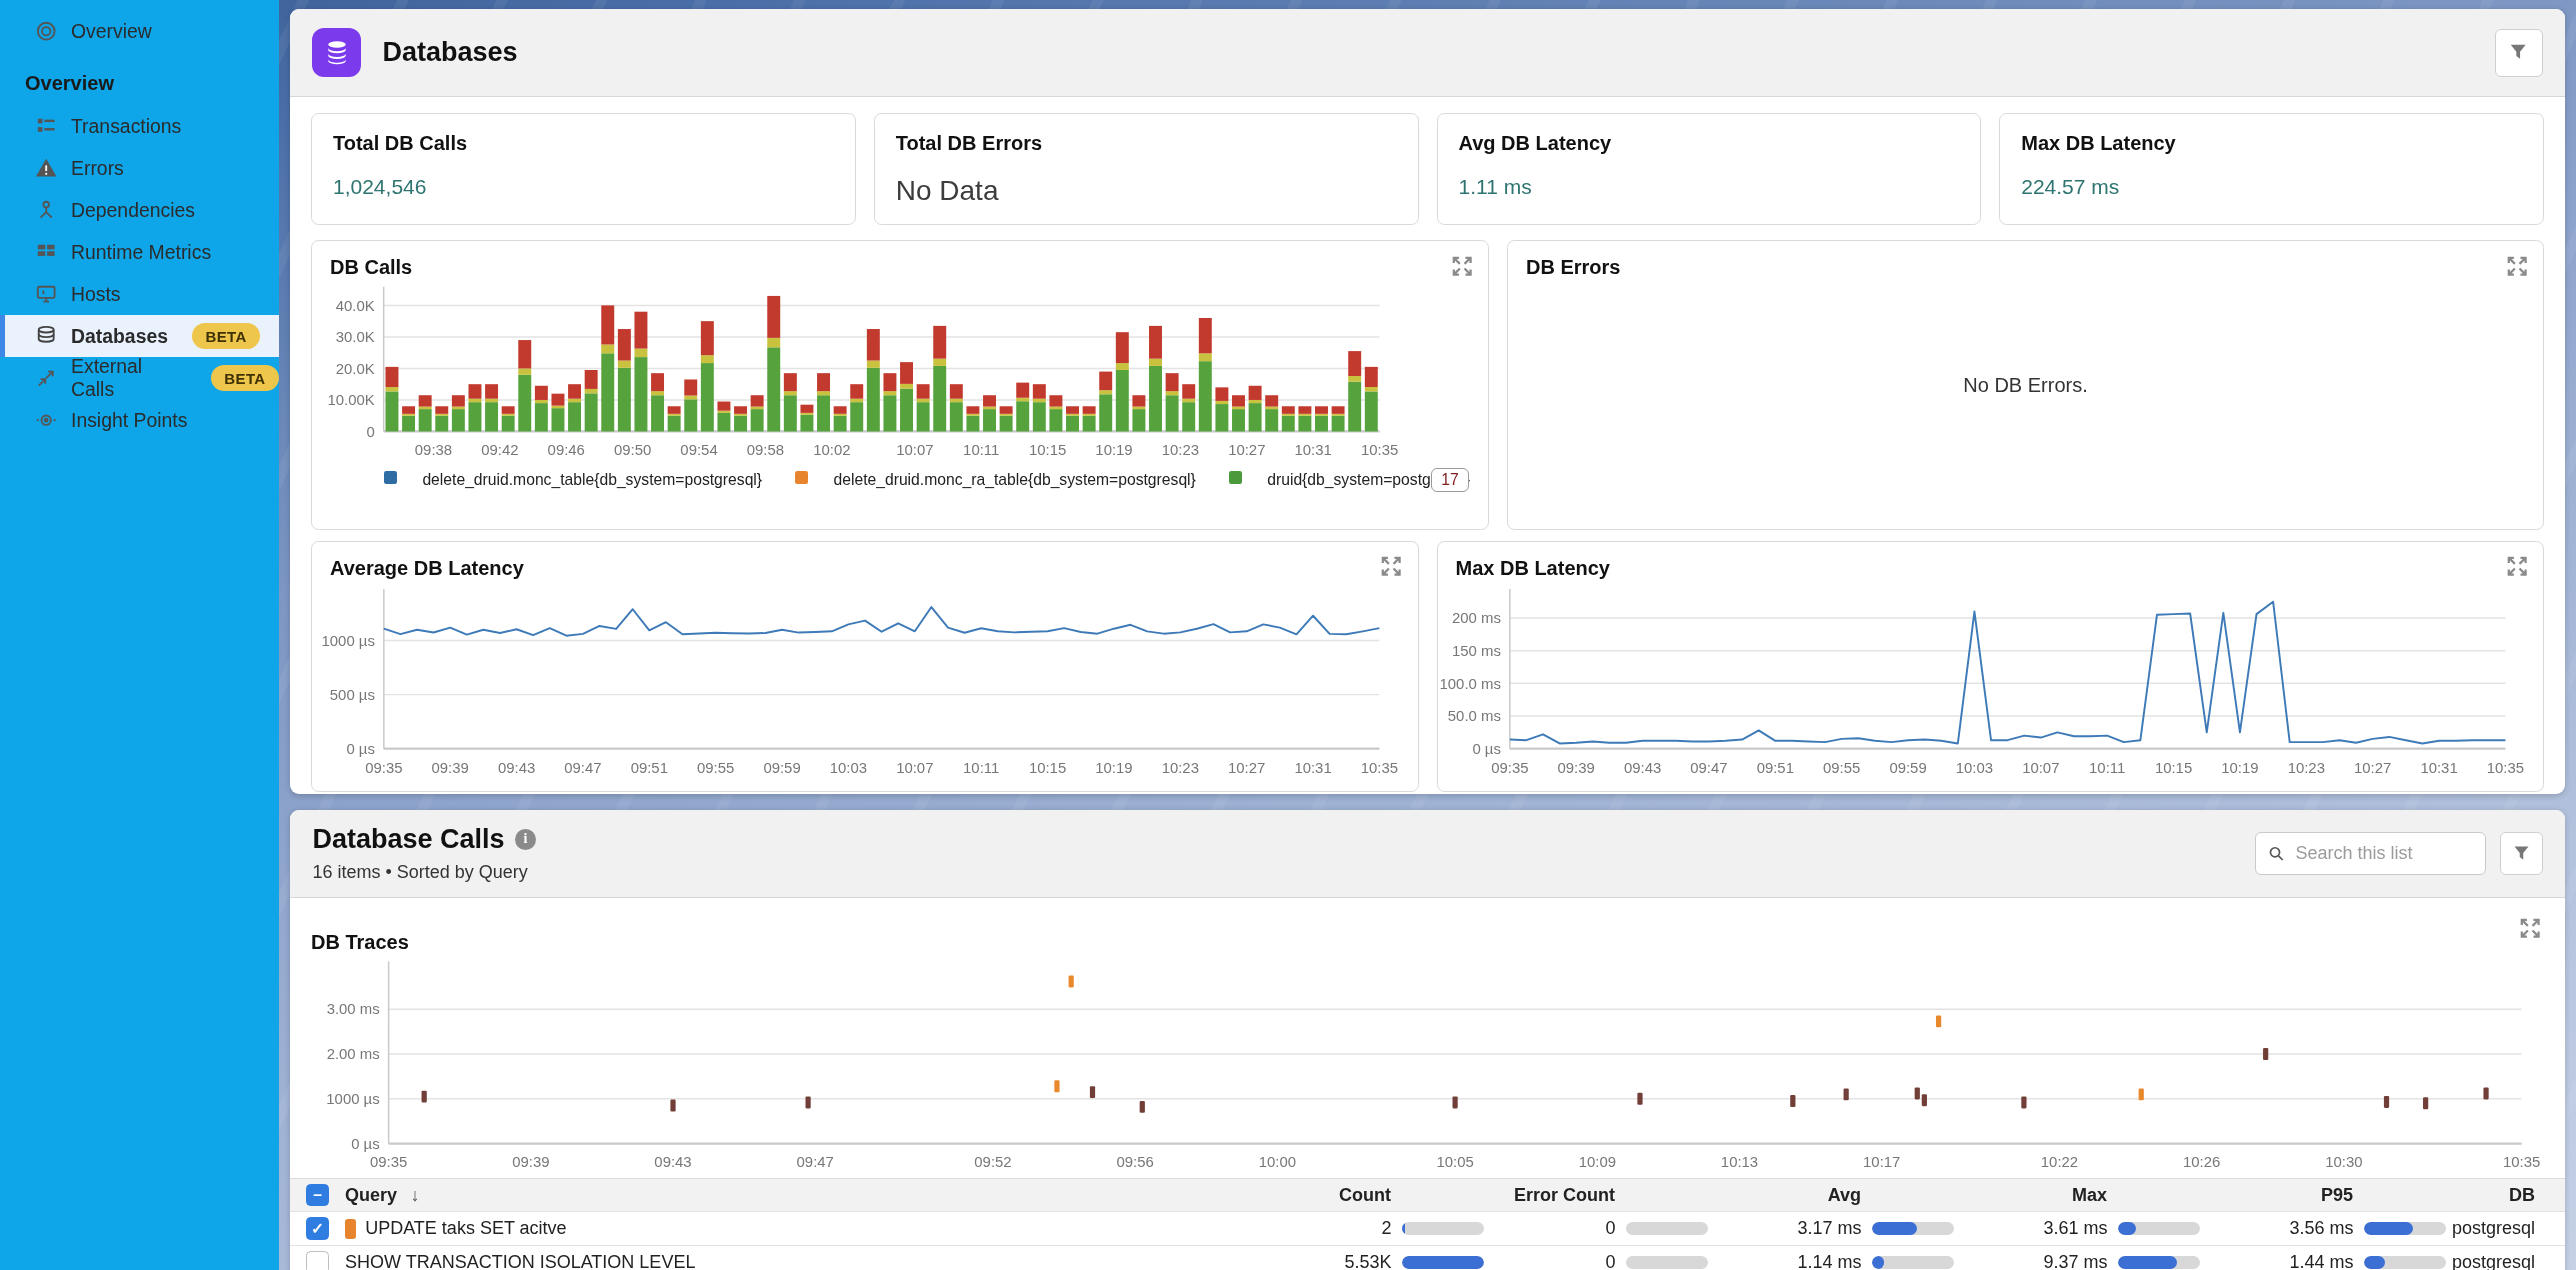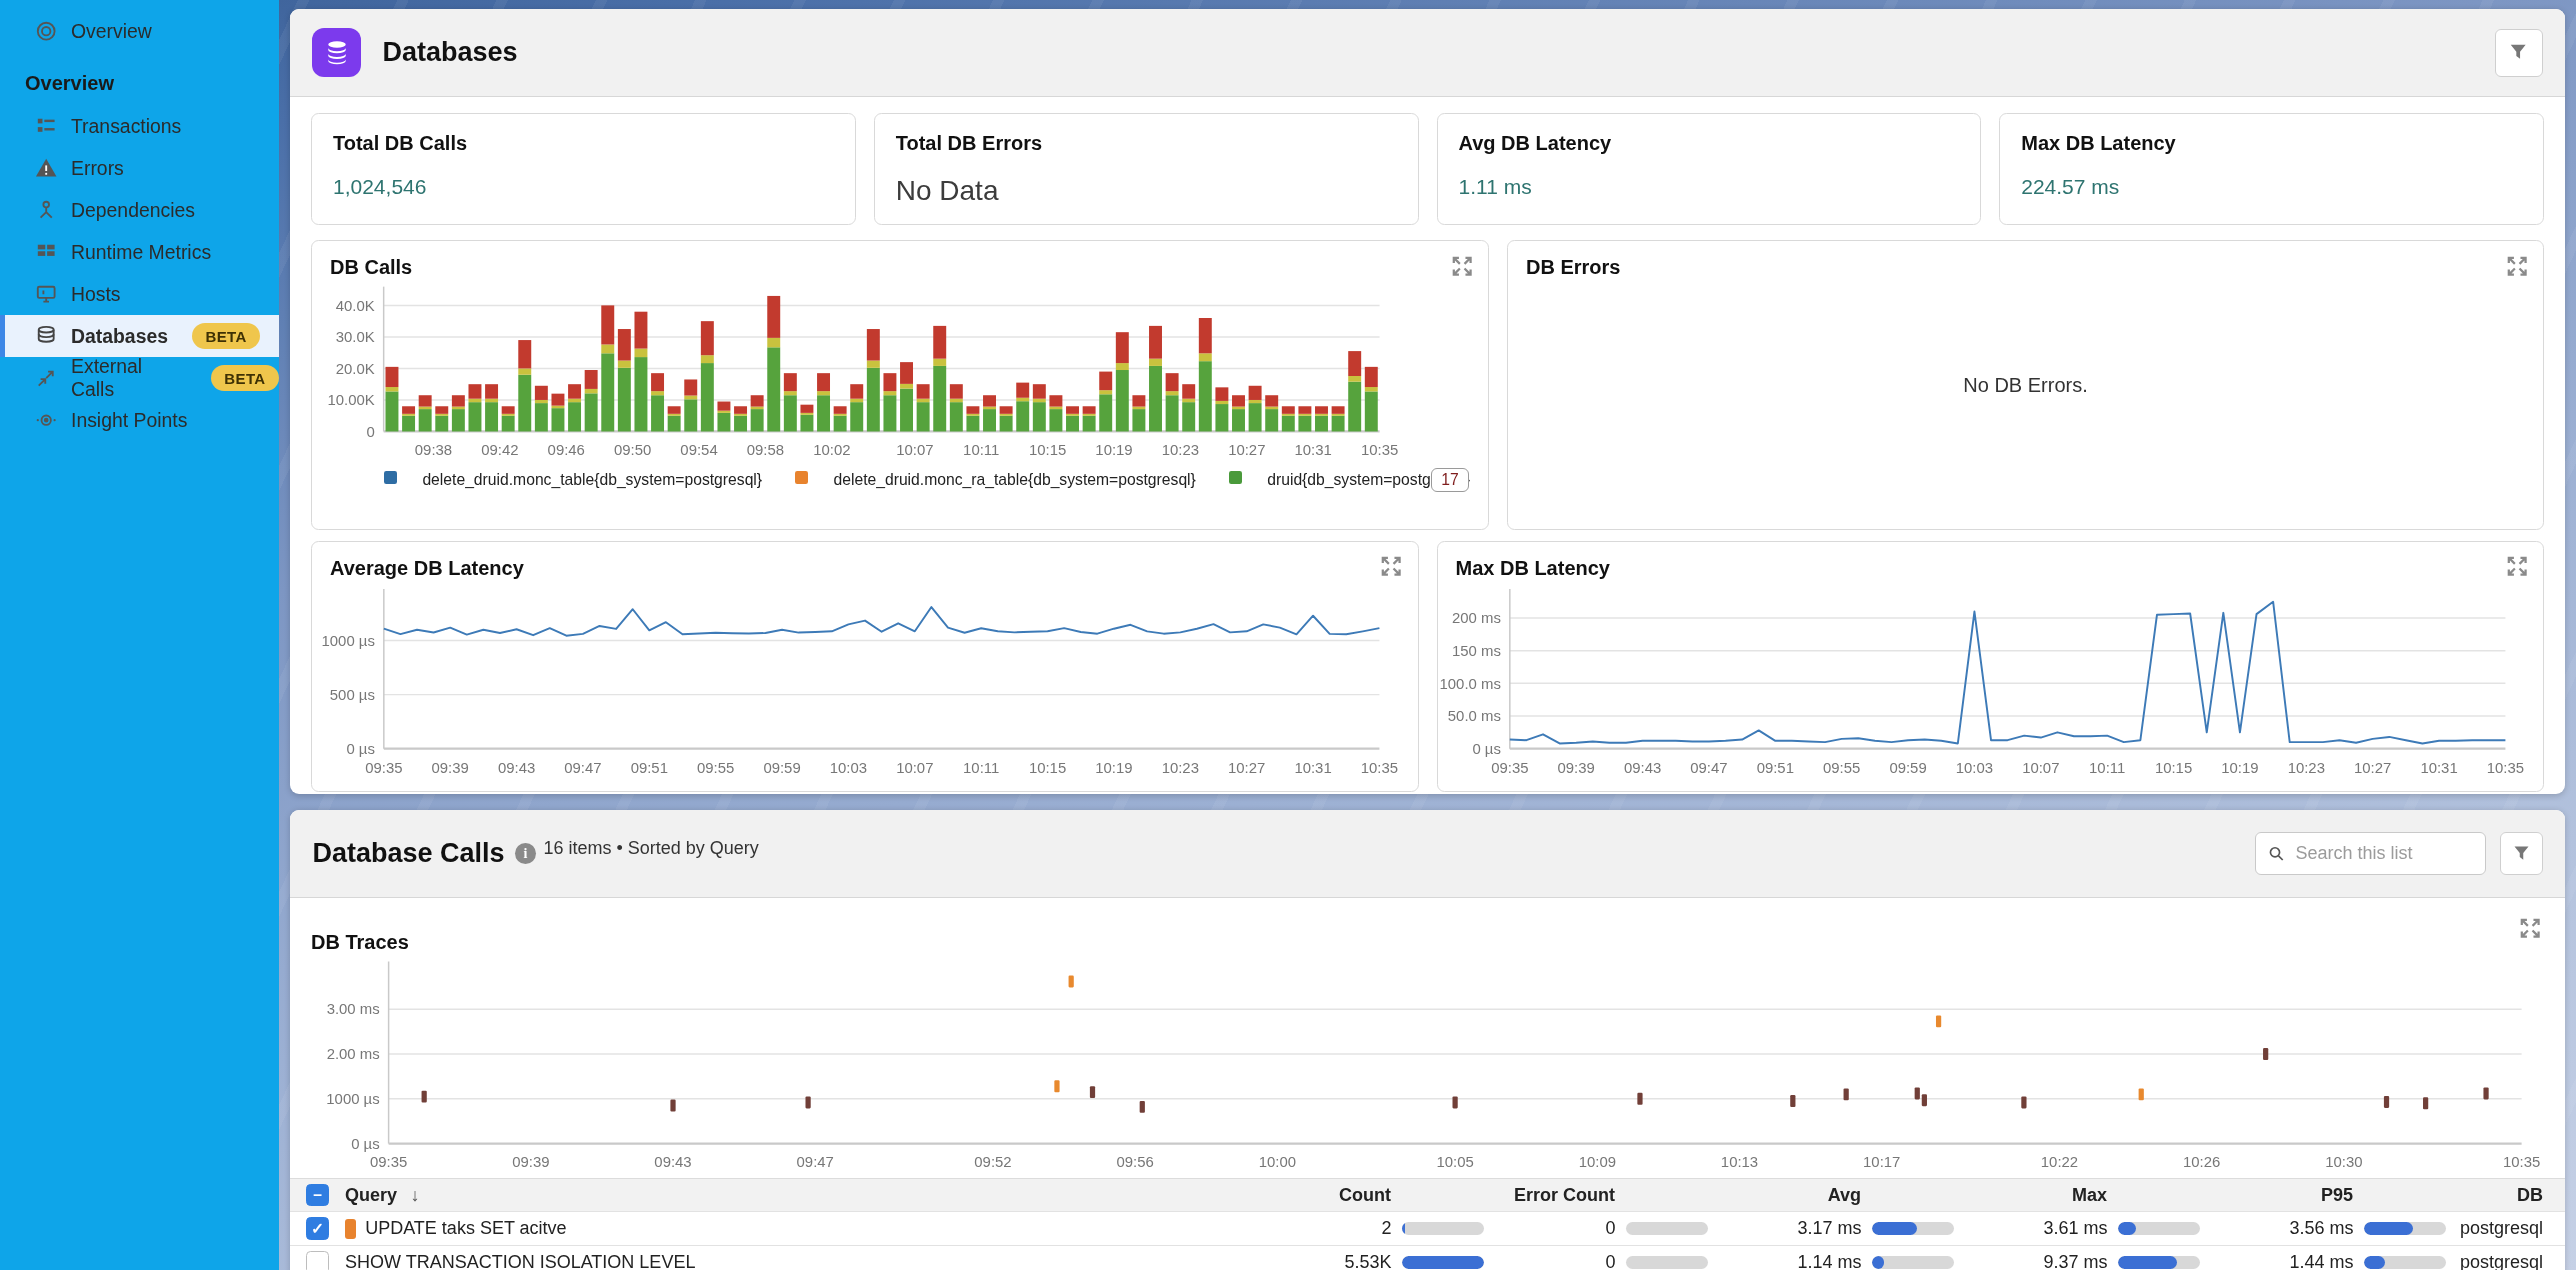--- a/index.html
+++ b/index.html
@@ -44,39 +44,39 @@
   .chart-title { font-size:20px; font-weight:bold; color:#111; padding:15px 0 0 18px; }
   .expand { position:absolute; top:13.4px; right:15px; cursor:pointer; }
   .empty-msg { position:absolute; left:0; right:0; top:50%; transform:translateY(-50%); text-align:center; font-size:20px; color:#333; }
   svg.chart { display:block; }
   .legend-row { display:flex; align-items:center; gap:33px; padding:4.5px 18px 0 72px; position:relative; }
   .legend-item { display:flex; align-items:flex-start; gap:25px; font-size:15.7px; color:#222; }
   .legend-sw { width:13.4px; height:13.4px; border-radius:2.2px; flex:0 0 13.4px; }
   .legend-count { position:absolute; right:19.4px; top:1.5px; border:0.7px solid #9a9a9a; border-radius:6px; padding:2.2px 9px; font-size:15.7px; color:#7f1d1d; background:#fff;margin-left:18px; }
   
   #panel-calls .panel-head { height:88px; align-items:center; }
-  .dc-titles { display:flex; flex-direction:row; gap:7.5px; }
+  .dc-titles { display:flex; flex-direction:column; gap:7.5px; }
   .dc-title-line { display:flex; align-items:center; gap:10.4px; }
   .dc-title { font-size:27px; font-weight:bold; color:#111; }
   .info-dot { width:21px; height:21px; border-radius:50%; background:#8a8a8a; color:#fff; font-size:14px; font-weight:bold; display:flex; align-items:center; justify-content:center; font-family:"Liberation Serif", serif; }
   .dc-sub { font-size:18px; color:#333; }
   .search-box { display:flex; align-items:center; gap:10.4px; width:231px; height:43px; border:0.7px solid #c9c9c9; border-radius:6px; background:#fff; padding:0 12px; margin-right:13.4px; }
   .search-box input { border:none; outline:none; font-size:18px; color:#333; width:100%; font-family:"Liberation Sans", sans-serif; }
   .search-box input::placeholder { color:#9b9b9b; }
   .sm-btn { width:43px; height:43px; }
   .traces-wrap { position:relative; padding:18px 21px 0 21px; }
   
   .tbl { width:100%; }
   .trow { display:flex; align-items:center; height:34px; border-bottom:0.7px solid #e2e2e2; background:#fff; }
   .trow.head { background:#f2f2f2; height:34px; border-top:0.7px solid #dcdcdc; font-weight:bold; }
   .c-check { flex:0 0 55px; display:flex; justify-content:center; }
   .c-query { flex:1 1 auto; display:flex; align-items:center; gap:9px; font-size:18px; color:#222; }
   .c-num { flex:0 0 187px; display:flex; justify-content:flex-end; align-items:center; gap:10.4px; font-size:18px; color:#222; }
   .c-err { flex-basis:224px; } .c-avg { flex-basis:246px; } .c-max { flex-basis:246px; } .c-p95 { flex-basis:246px; }
-  .c-db { flex:0 0 119px; text-align:right; font-size:18px; color:#222; padding-right:22px; }
+  .c-db { flex:0 0 119px; text-align:right; font-size:18px; color:#222; padding-right:30px; }
   .trow.head .c-num { padding-right:93px; }
   .trow.head .c-query { font-size:18px; }
   .sort-arrow { color:#555; font-size:18px; margin-left:4.5px; }
   .mini-bar { width:82px; height:13.4px; border-radius:6.7px; background:#d8d8d8; overflow:hidden; flex:0 0 82px; }
   .mini-fill { height:100%; background:#3b6fd4; border-radius:6.7px; }
   .checkbox { width:22.4px; height:22.4px; border-radius:4.5px; border:1.5px solid #bdbdbd; background:#fff; display:flex; align-items:center; justify-content:center; color:#fff; font-size:15.7px; font-weight:bold; cursor:pointer; }
   .checkbox.on { background:#2f7de1; border-color:#2f7de1; }
   .marker { width:11.2px; height:20px; border-radius:3px; background:#e8832e; flex:0 0 11.2px; }
 </style>
 </head>

